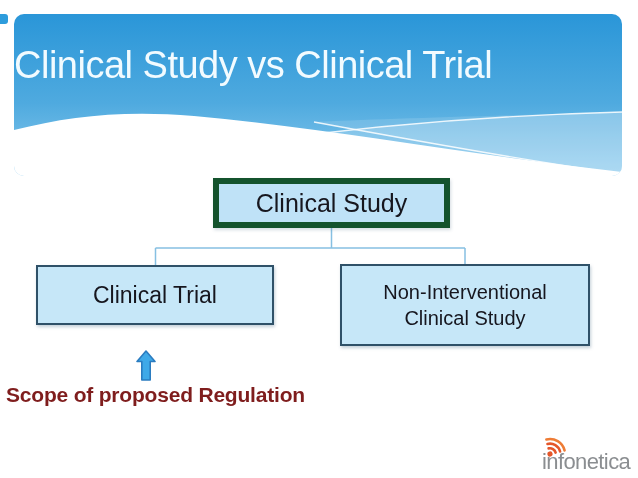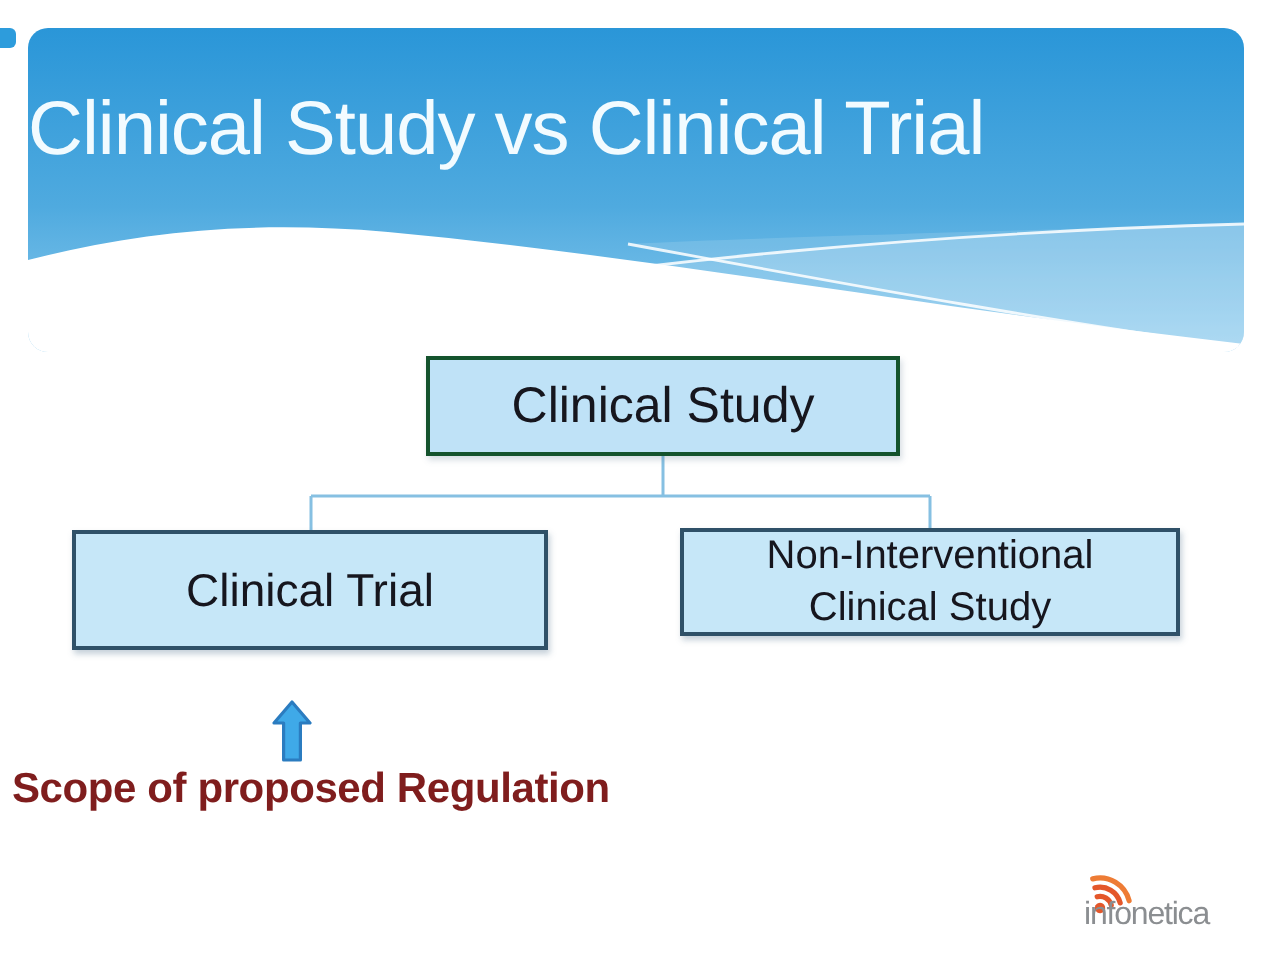--- a/index.html
+++ b/index.html
@@ -20,38 +20,38 @@
     position:absolute;left:0;top:30px;width:100%;
     font-size:38px;font-weight:400;color:#f2fbff;letter-spacing:-0.5px;white-space:nowrap;
   }
   .connectors{position:absolute;left:0;top:170px;width:638px;height:110px;}
   .box{
     position:absolute;box-sizing:border-box;display:flex;align-items:center;justify-content:center;
     text-align:center;color:#16161e;z-index:2;
   }
   .root-box{
     left:213px;top:178px;width:237px;height:50px;
-    background:#bfe2f7;border:2px solid #14532d;font-size:25px;
+    background:#bfe2f7;border:6px solid #14532d;font-size:25px;
     box-shadow:1px 2px 3px rgba(90,120,145,0.25);
   }
   .child-box{
     background:#c6e7f8;border:2px solid #2f5168;
     box-shadow:1px 2px 3px rgba(90,120,145,0.35);
   }
   .left-box{left:36px;top:265px;width:238px;height:60px;font-size:23px;}
-  .right-box{left:340px;top:264px;width:250px;height:54px;font-size:20px;line-height:1.3;padding:4px 12px;}
+  .right-box{left:340px;top:264px;width:250px;height:82px;font-size:20px;line-height:1.3;padding:4px 12px;}
   .up-arrow{position:absolute;left:136px;top:350px;width:20px;height:31px;}
   .scope-label{
     position:absolute;left:6px;top:383px;
     font-size:21px;font-weight:bold;color:#7f1d1d;letter-spacing:-0.2px;white-space:nowrap;
   }
   .logo{position:absolute;left:542px;top:434px;width:96px;height:42px;}
   .wifi{position:absolute;left:1px;top:0;width:30px;height:24px;}
   .logo-text{
-    position:absolute;left:0;top:15px;font-size:16px;color:#8b8e91;
+    position:absolute;left:0;top:15px;font-size:22px;color:#8b8e91;
     letter-spacing:-0.6px;white-space:nowrap;
   }
 </style>
 </head>
 <body>
 
 <div class="slide">
 
   <div class="corner-mark"></div>
 

